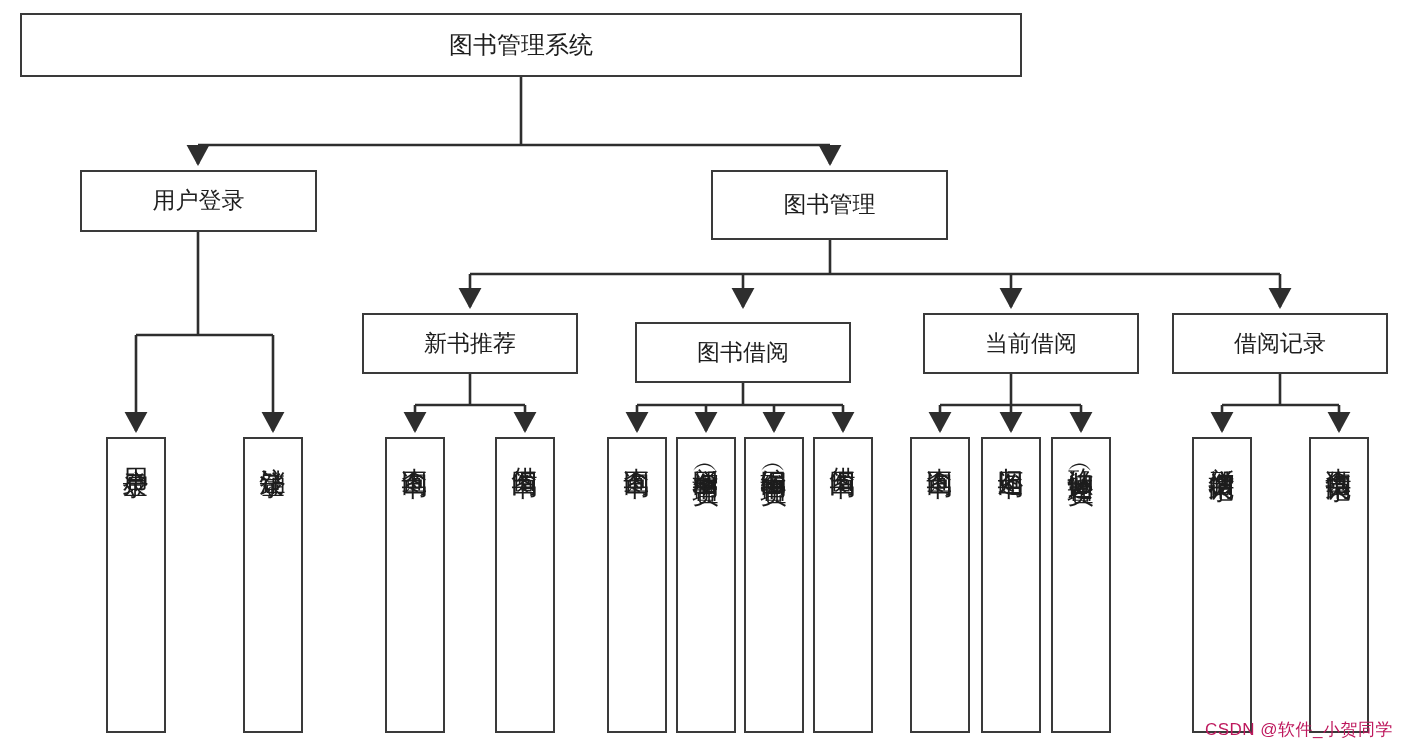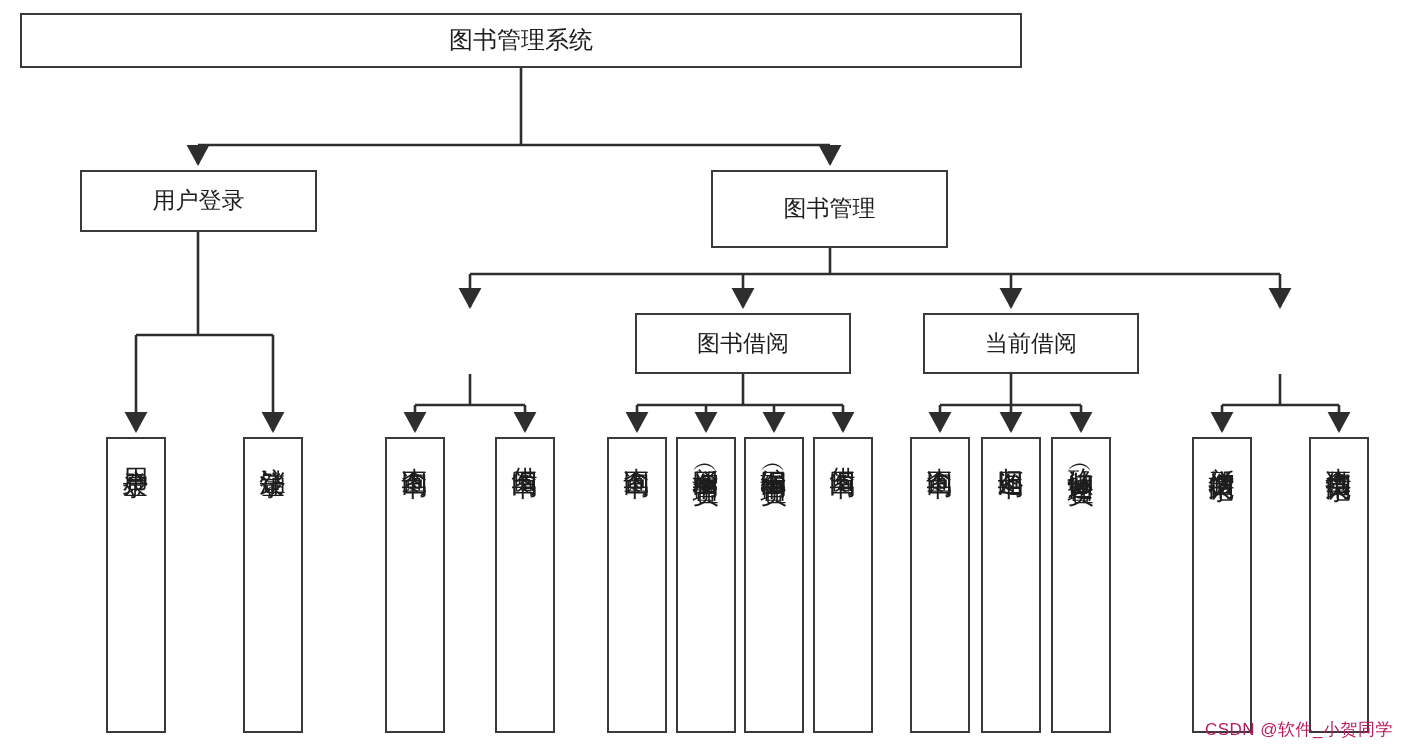--- a/index.html
+++ b/index.html
@@ -122,37 +122,43 @@
       <path d="M 1011 405 L 1011 431" marker-end="url(#arrow)"></path>
       <path d="M 1081 405 L 1081 431" marker-end="url(#arrow)"></path>
 
       <path d="M 1280 374 L 1280 405"></path>
       <path d="M 1222 405 L 1339 405"></path>
       <path d="M 1222 405 L 1222 431" marker-end="url(#arrow)"></path>
       <path d="M 1339 405 L 1339 431" marker-end="url(#arrow)"></path>
     </g>
   </svg>
 
-  <div class="node horiz root" style="left:20px; top:13px; width:1002px; height:55px;">
+  <div class="node horiz root" style="left:20px; top:13px; width:1002px; height:64px;">
     <span class="node-label">图书管理系统</span>
   </div>
 
   <div class="node horiz" style="left:80px; top:170px; width:237px; height:62px;">
     <span class="node-label">用户登录</span>
   </div>
-  <div class="node horiz" style="left:711px; top:170px; width:237px; height:78px;">
+  <div class="node horiz" style="left:711px; top:170px; width:237px; height:70px;">
     <span class="node-label">图书管理</span>
   </div>
 
-  <div class="node horiz" style="left:635px; top:313px; width:216px; height:61px;">
+  <div class="node horiz" style="left:362px; top:313px; width:216px; height:61px;">
+    <span class="node-label">新书推荐</span>
+  </div>
+  <div class="node horiz" style="left:635px; top:322px; width:216px; height:61px;">
     <span class="node-label">图书借阅</span>
   </div>
   <div class="node horiz" style="left:903px; top:313px; width:216px; height:61px;margin-left:20px;">
     <span class="node-label">当前借阅</span>
   </div>
+  <div class="node horiz" style="left:1172px; top:313px; width:216px; height:61px;">
+    <span class="node-label">借阅记录</span>
+  </div>
 
   <div class="node vert" style="left:106px; top:437px; width:60px; height:296px;">
     <span class="node-label">用户登录</span>
   </div>
   <div class="node vert" style="left:243px; top:437px; width:60px; height:296px;">
     <span class="node-label">注销登录</span>
   </div>
 
   <div class="node vert" style="left:385px; top:437px; width:60px; height:296px;">
     <span class="node-label">查询图书</span>

